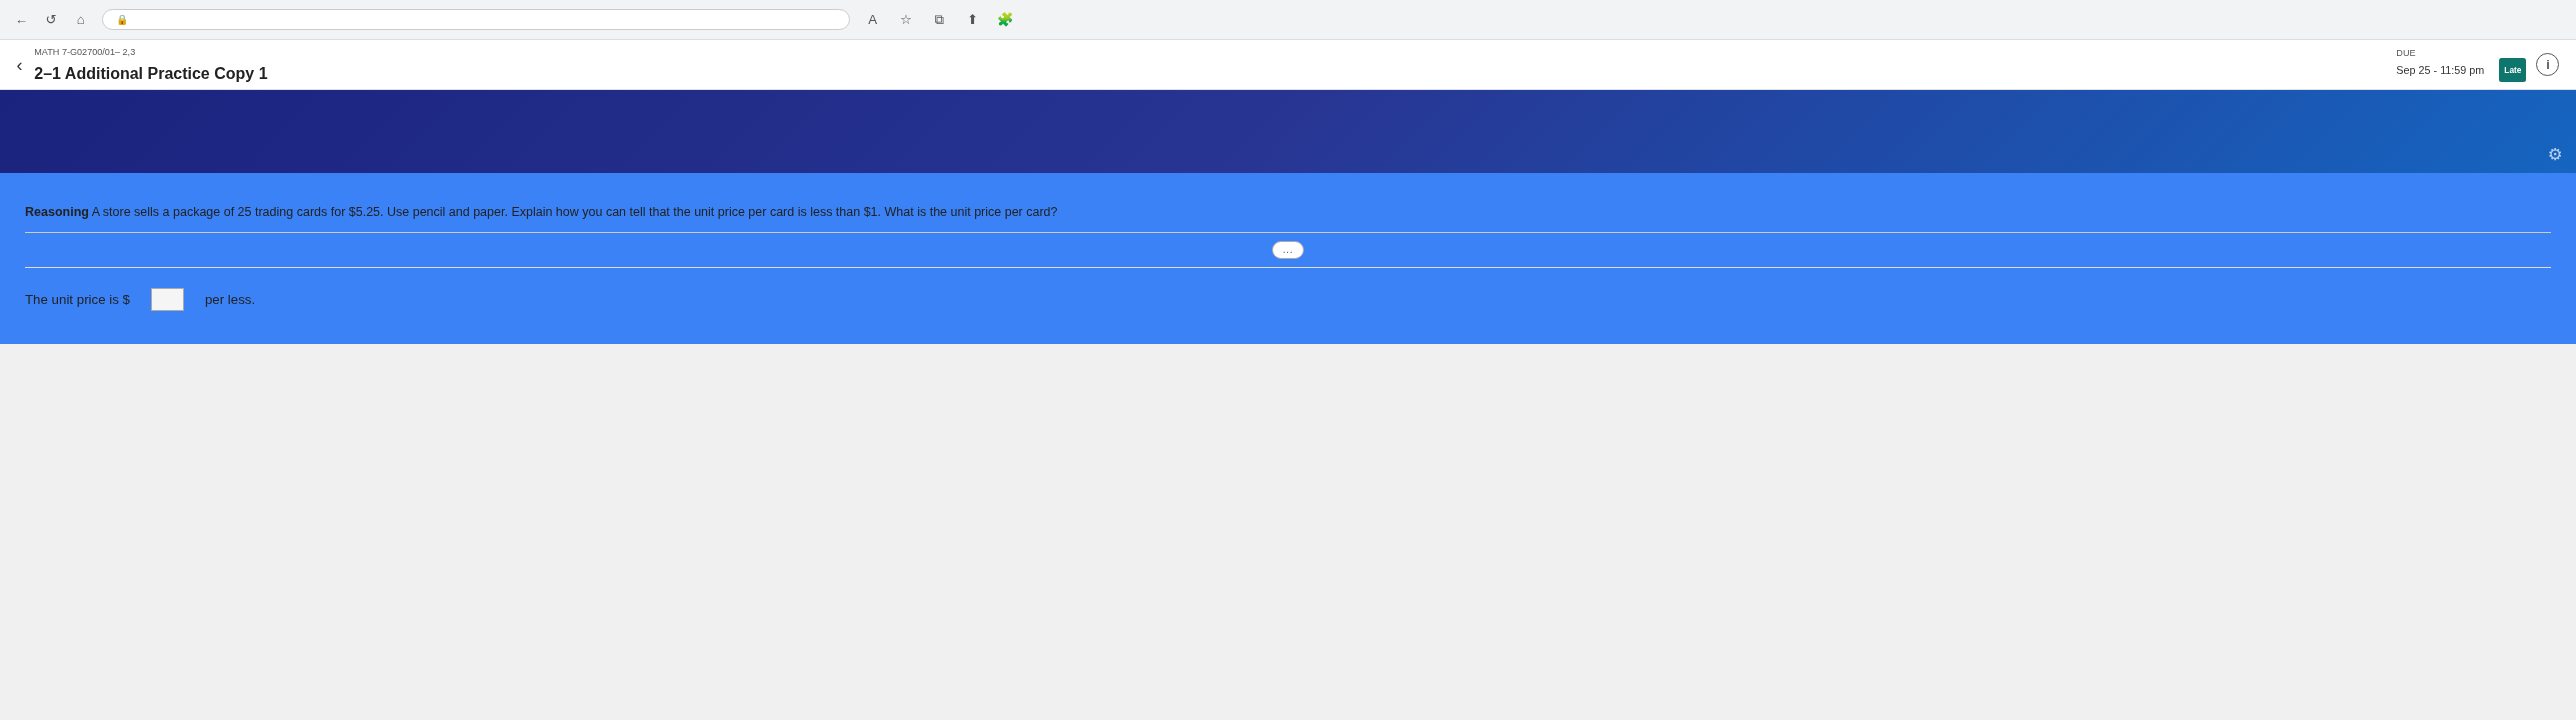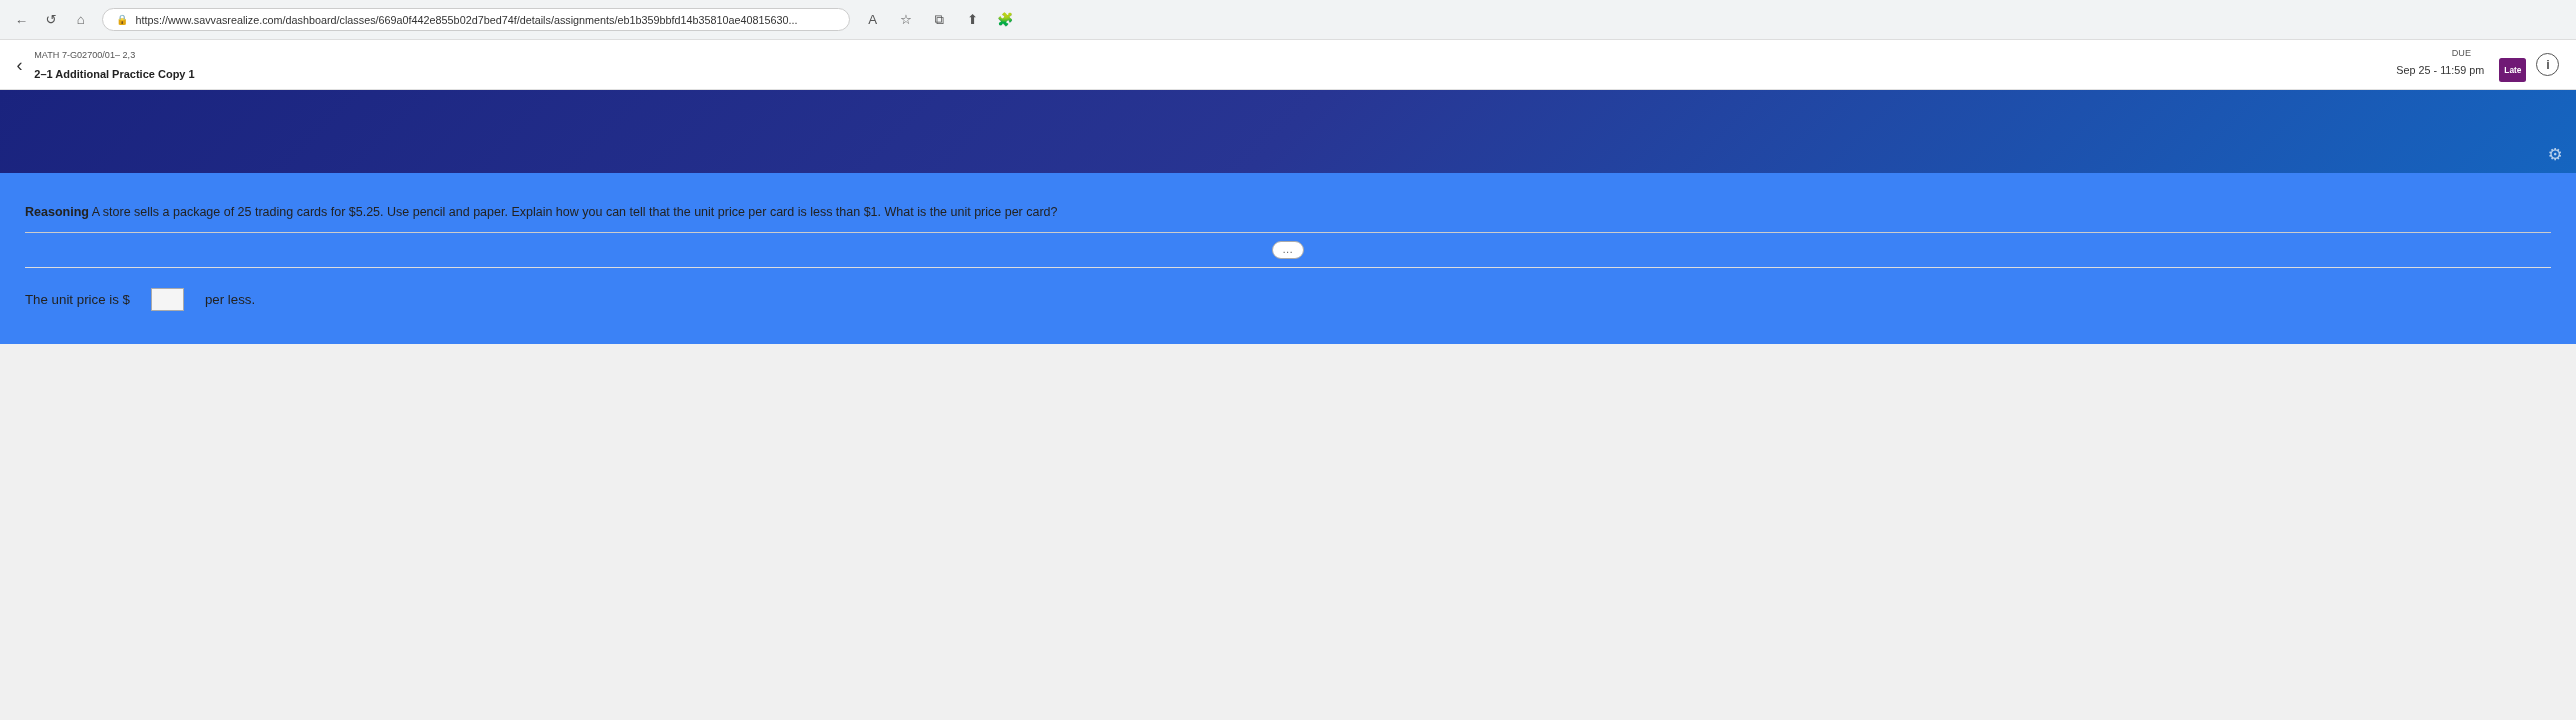--- a/index.html
+++ b/index.html
@@ -94,48 +94,48 @@
       cursor: pointer;
       margin-right: 3.3px;
     }
     .assignment-title-block {}
     .class-label {
       font-size: 9.1px;
       color: #555;
       font-weight: 500;
     }
     .assignment-title {
-      font-size: 11px;
+      font-size: 16px;
       font-weight: bold;
       color: #222;
       margin-top: 8px;
     }
     .header-right {
       display: flex;
       align-items: center;
       gap: 10px;
     }
     .due-block {
-      text-align: center;
+      text-align: left;
       margin-left: 9px;
     }
     .due-label {
       font-size: 9.1px;
       color: #555;
       font-weight: 500;
     }
     .due-date {
       font-size: 10.8px;
       color: #333;
       display: flex;
       align-items: center;
       gap: 15px;
     }
     .late-badge {
-      background: #701a75;
+      background: #0f766e;
       color: white;
       font-size: 8.3px;
       font-weight: bold;
       padding: 7px 5px;
       border-radius: 2.5px;
     }
     .info-icon {
       width: 23px;
       height: 23px;
       border-radius: 50%;
@@ -225,21 +225,20 @@
 <body>
 
 <div class="browser-chrome">
   <div class="browser-nav-buttons">
     <button class="nav-btn">←</button>
     <button class="nav-btn">↺</button>
     <button class="nav-btn">⌂</button>
   </div>
   <div class="address-bar">
     <span class="lock-icon">🔒</span>
-    <span class="address-text">https://www.savvasrealize.com/dashboard/classes/669a0f442e855b02d7bed74f/details/assignments/eb1b359bbfd14b35810ae40815630...</span>
   </div>
   <div class="browser-actions">
     <button class="browser-action-btn">
       <span>A</span>
     </button>
     <button class="browser-action-btn">
       <span>☆</span>
     </button>
     <button class="browser-action-btn">
       <span>⧉</span>

